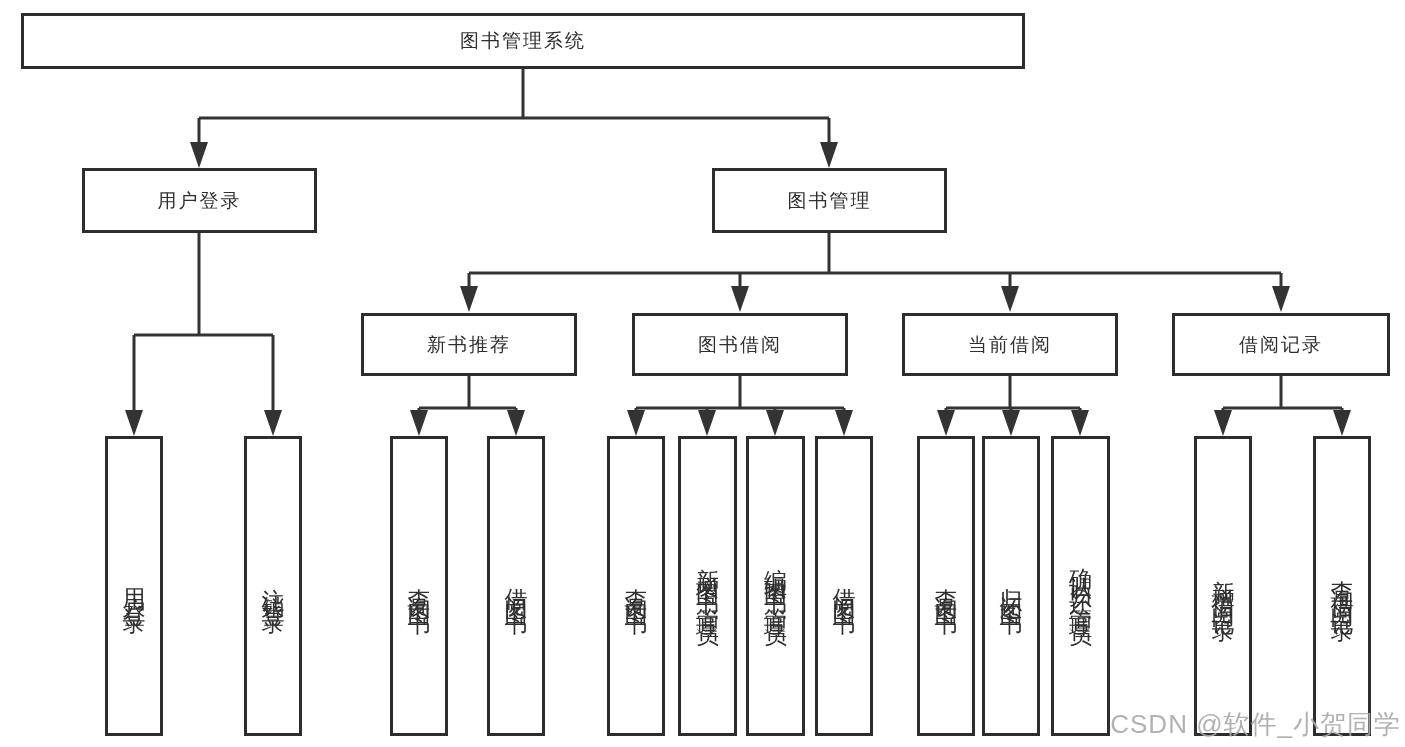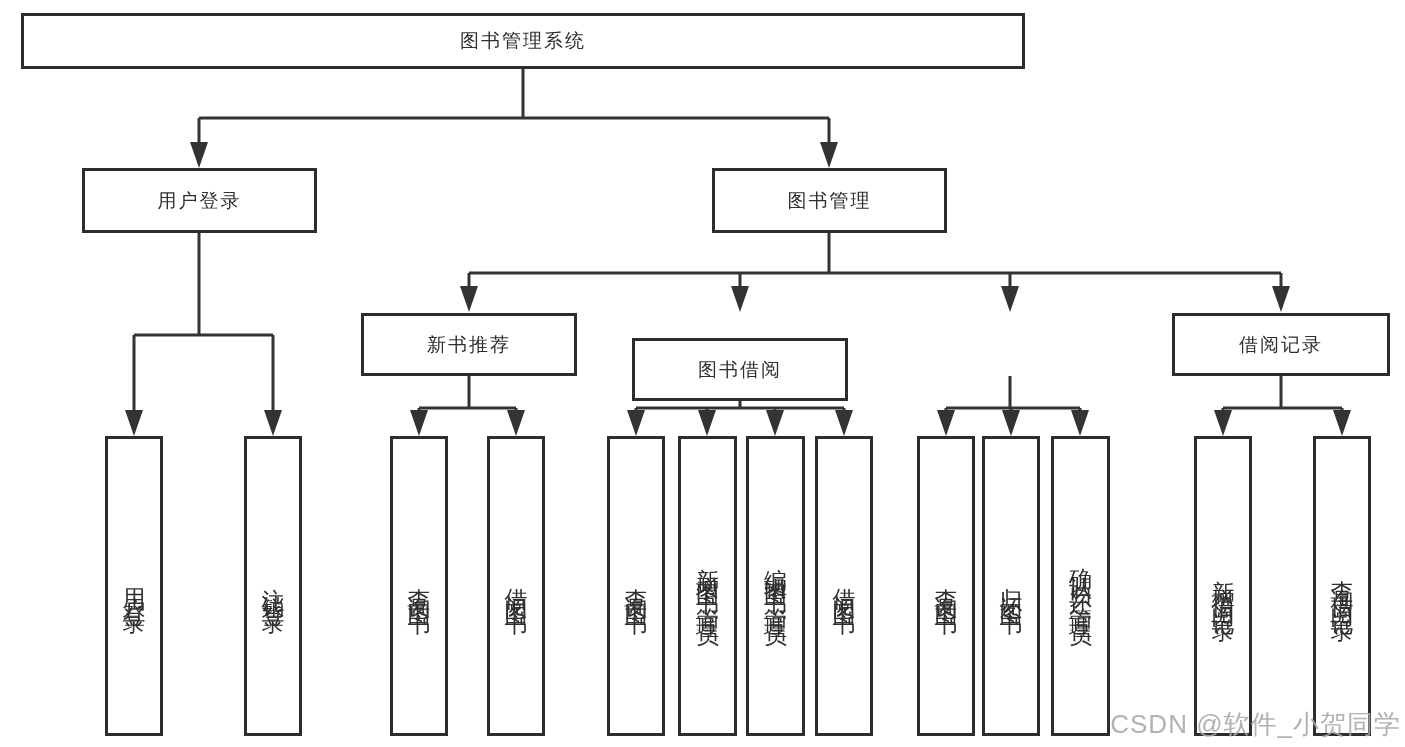--- a/index.html
+++ b/index.html
@@ -110,21 +110,22 @@
       <polygon points="1333,410 1351,410 1342,436"></polygon>
     </g>
   </svg>
 
   <div class="hnode" style="left:21px; top:13px; width:1004px; height:56px;text-align:center;">图书管理系统</div>
 
   <div class="hnode" style="left:82px; top:168px; width:235px; height:65px;">用户登录</div>
   <div class="hnode" style="left:712px; top:168px; width:235px; height:65px;">图书管理</div>
 
   <div class="hnode" style="left:361px; top:313px; width:216px; height:63px;">新书推荐</div>
-  <div class="hnode" style="left:632px; top:313px; width:216px; height:63px;margin-top:25px;">图书借阅</div>
+  <div class="hnode" style="left:632px; top:313px; width:216px; height:63px;">图书借阅</div>
+  <div class="hnode" style="left:902px; top:313px; width:216px; height:63px;">当前借阅</div>
   <div class="hnode" style="left:1172px; top:313px; width:218px; height:63px;">借阅记录</div>
 
   <div class="leaf" style="left:105px;">用户登录</div>
   <div class="leaf" style="left:244px;">注销登录</div>
 
   <div class="leaf" style="left:390px;">查询图书</div>
   <div class="leaf" style="left:487px;">借阅图书</div>
 
   <div class="leaf" style="left:607px;">查询图书</div>
   <div class="leaf wide" style="left:678px;">新增图书（管理员）</div>

